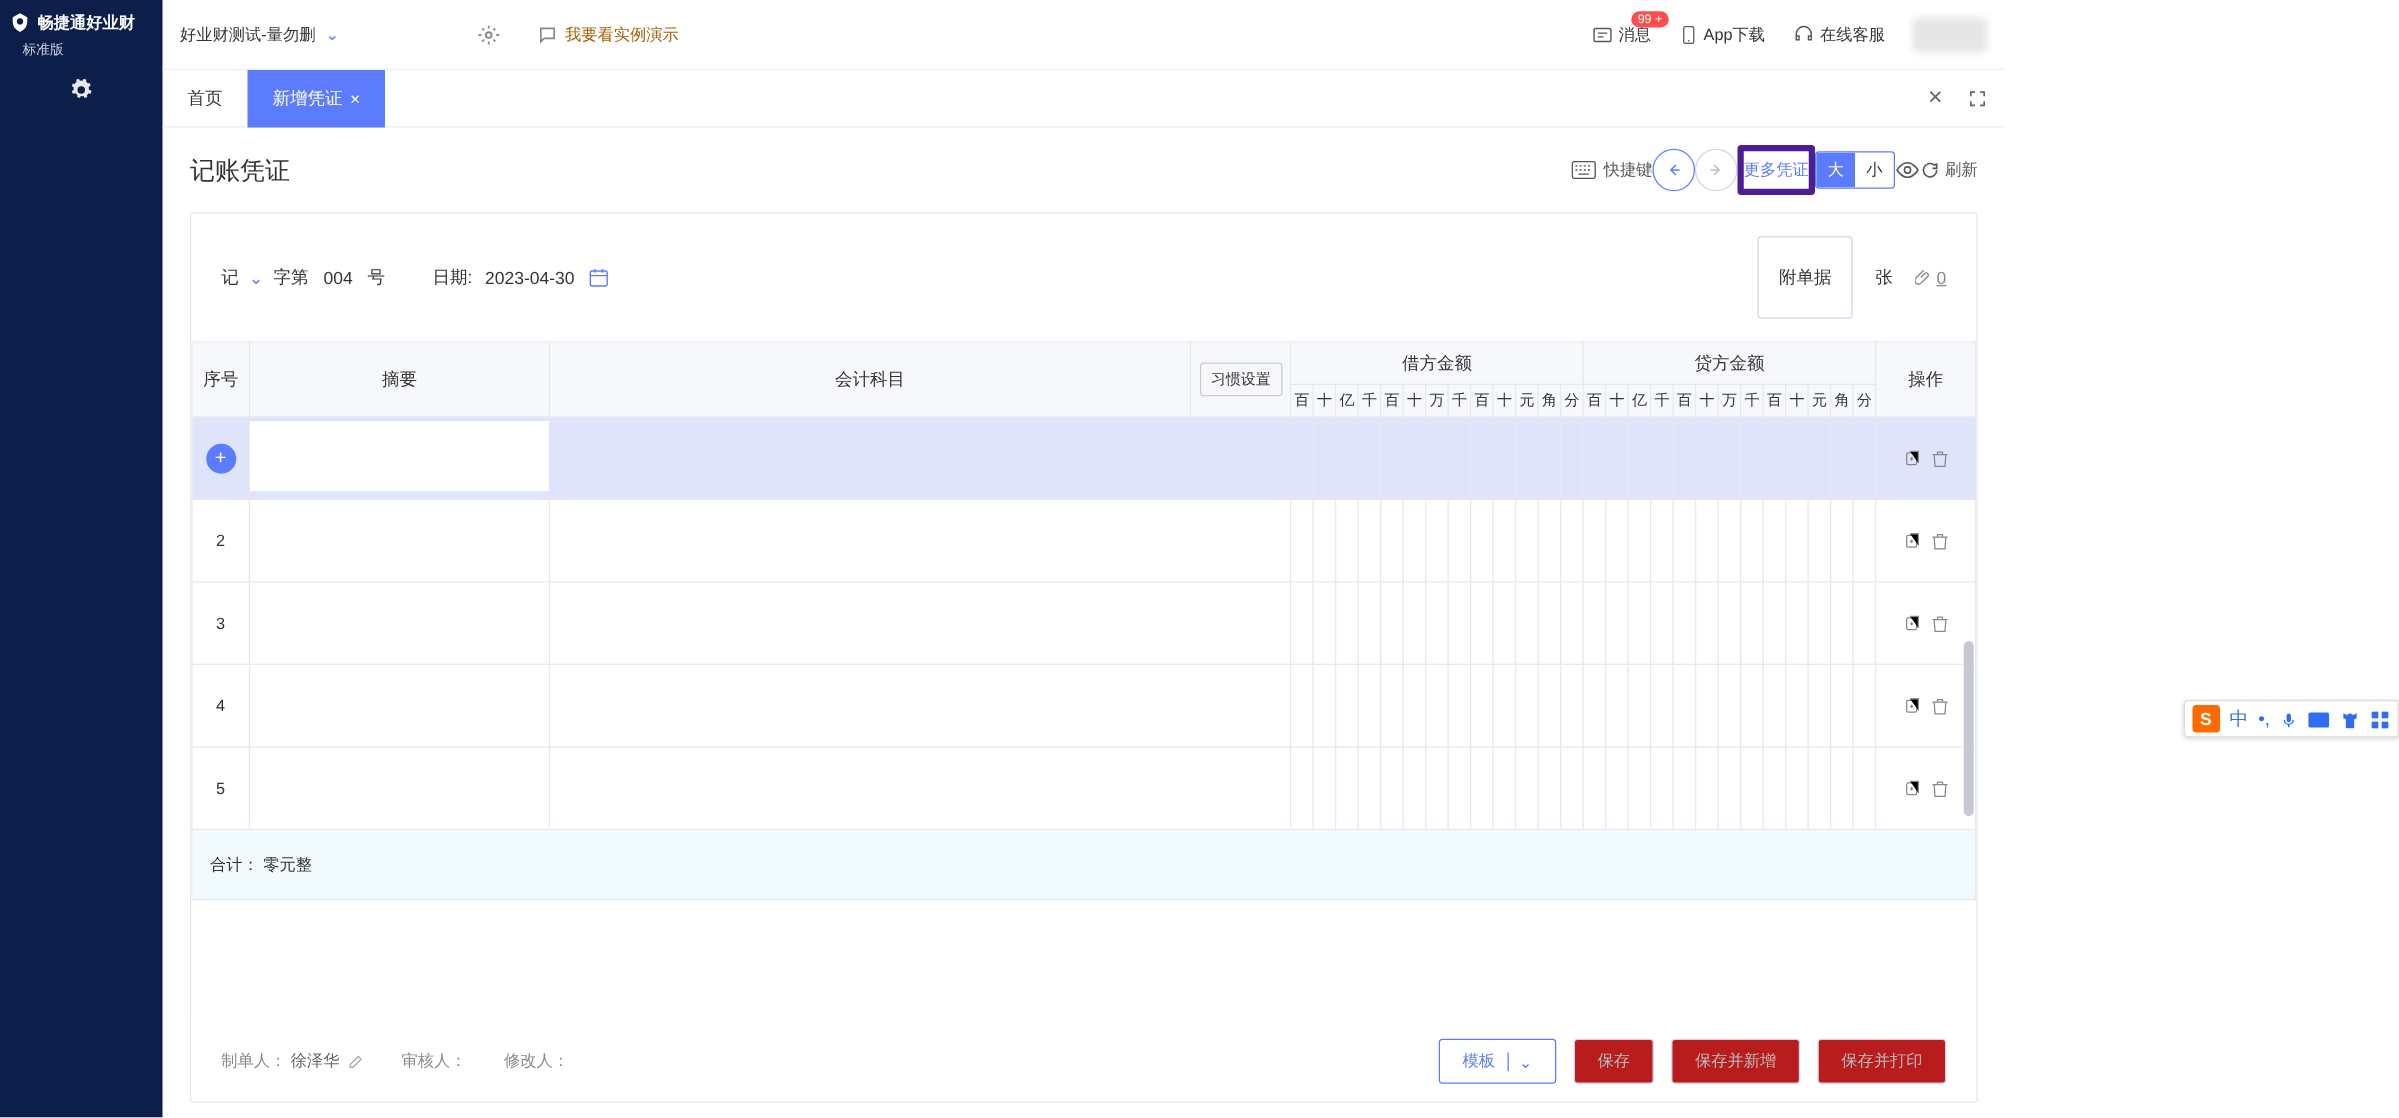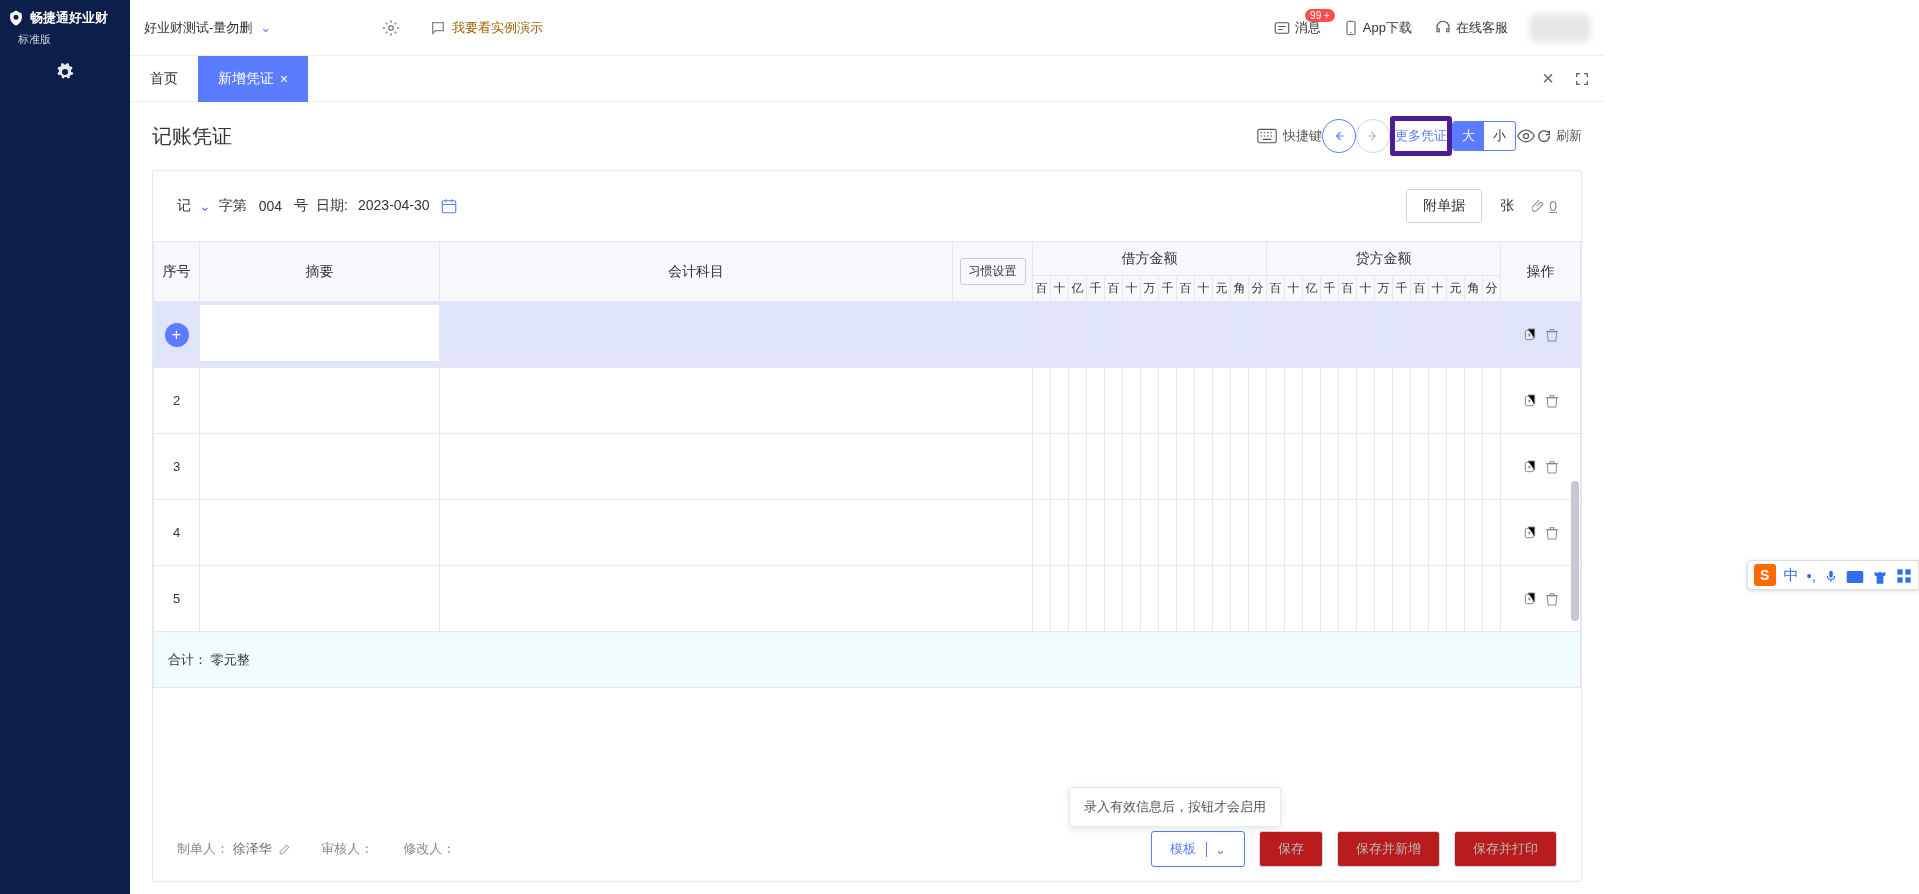--- a/index.html
+++ b/index.html
@@ -51,24 +51,24 @@
 .size-toggle span { padding:5px 9px; cursor:pointer; font-size:13px; }
 .size-toggle .on { background:#5b7cff; color:#fff; }
 .eye-ic, .refresh { display:flex; align-items:center; gap:4px; color:#555; cursor:pointer; }
 
 
 .panel { margin:0 22px 12px 22px; border:1px solid #e5e8f0; border-radius:2px; flex:1; display:flex; flex-direction:column; overflow:hidden; position:relative; }
 .vrow { display:flex; align-items:center; padding:18px 24px; gap:8px; font-size:14px; }
 .vrow .ji { }
 .vrow .chev2 { color:#5b7cff; }
 .vrow .num { font-weight:normal; margin:0 4px; }
-.vrow .date { display:flex; gap:10px; }
+.vrow .date { margin-left:30px; display:flex; align-items:center; gap:10px; }
 .cal-ic { color:#5b7cff; cursor:pointer; }
 .vrow-right { margin-left:auto; display:flex; align-items:center; gap:18px; }
-.attach-btn { border:1px solid #d0d5e6; padding:7px 16px; border-radius:3px; cursor:pointer; }
+.attach-btn { border:1px solid #d0d5e6; padding:23px 16px; border-radius:3px; cursor:pointer; }
 .clip { color:#888; display:flex; align-items:center; gap:3px; cursor:pointer; }
 .clip u { text-decoration:underline; }
 
 
 .vt-wrap { flex:1; overflow:auto; position:relative; }
 .vt { width:100%; border-collapse:collapse; table-layout:fixed; }
 .vt th, .vt td { border:1px solid #e5e8f0; font-size:13px; }
 .vt th { background:#f6f8fc; font-weight:normal; padding:6px 4px; }
 .vt .h-top th { height:34px; font-size:14px; }
 .vt .h-units th { height:26px; font-size:12px; padding:0; }
@@ -554,21 +554,20 @@
         <span>修改人：</span>
         <div class="footer-right">
           <div class="f-btn tmpl">
             <span>模板</span>
             <span style="border-left:1px solid #5b7cff;padding-left:8px;margin-left:4px">⌄</span>
           </div>
           <div class="f-btn dis">保存</div>
           <div class="f-btn dis">保存并新增</div>
           <div class="f-btn dis">保存并打印</div>
         </div>
-        <div class="tooltip">录入有效信息后，按钮才会启用</div>
       </div>
     </div>
   </div>
 </div>
 
 <div class="ime-bar">
   <span class="ime-s">S</span>
   <span class="ime-ic">中</span>
   <span class="ime-ic">•,</span>
   <span class="ime-ic"><svg width="14" height="16" viewBox="0 0 24 24">

